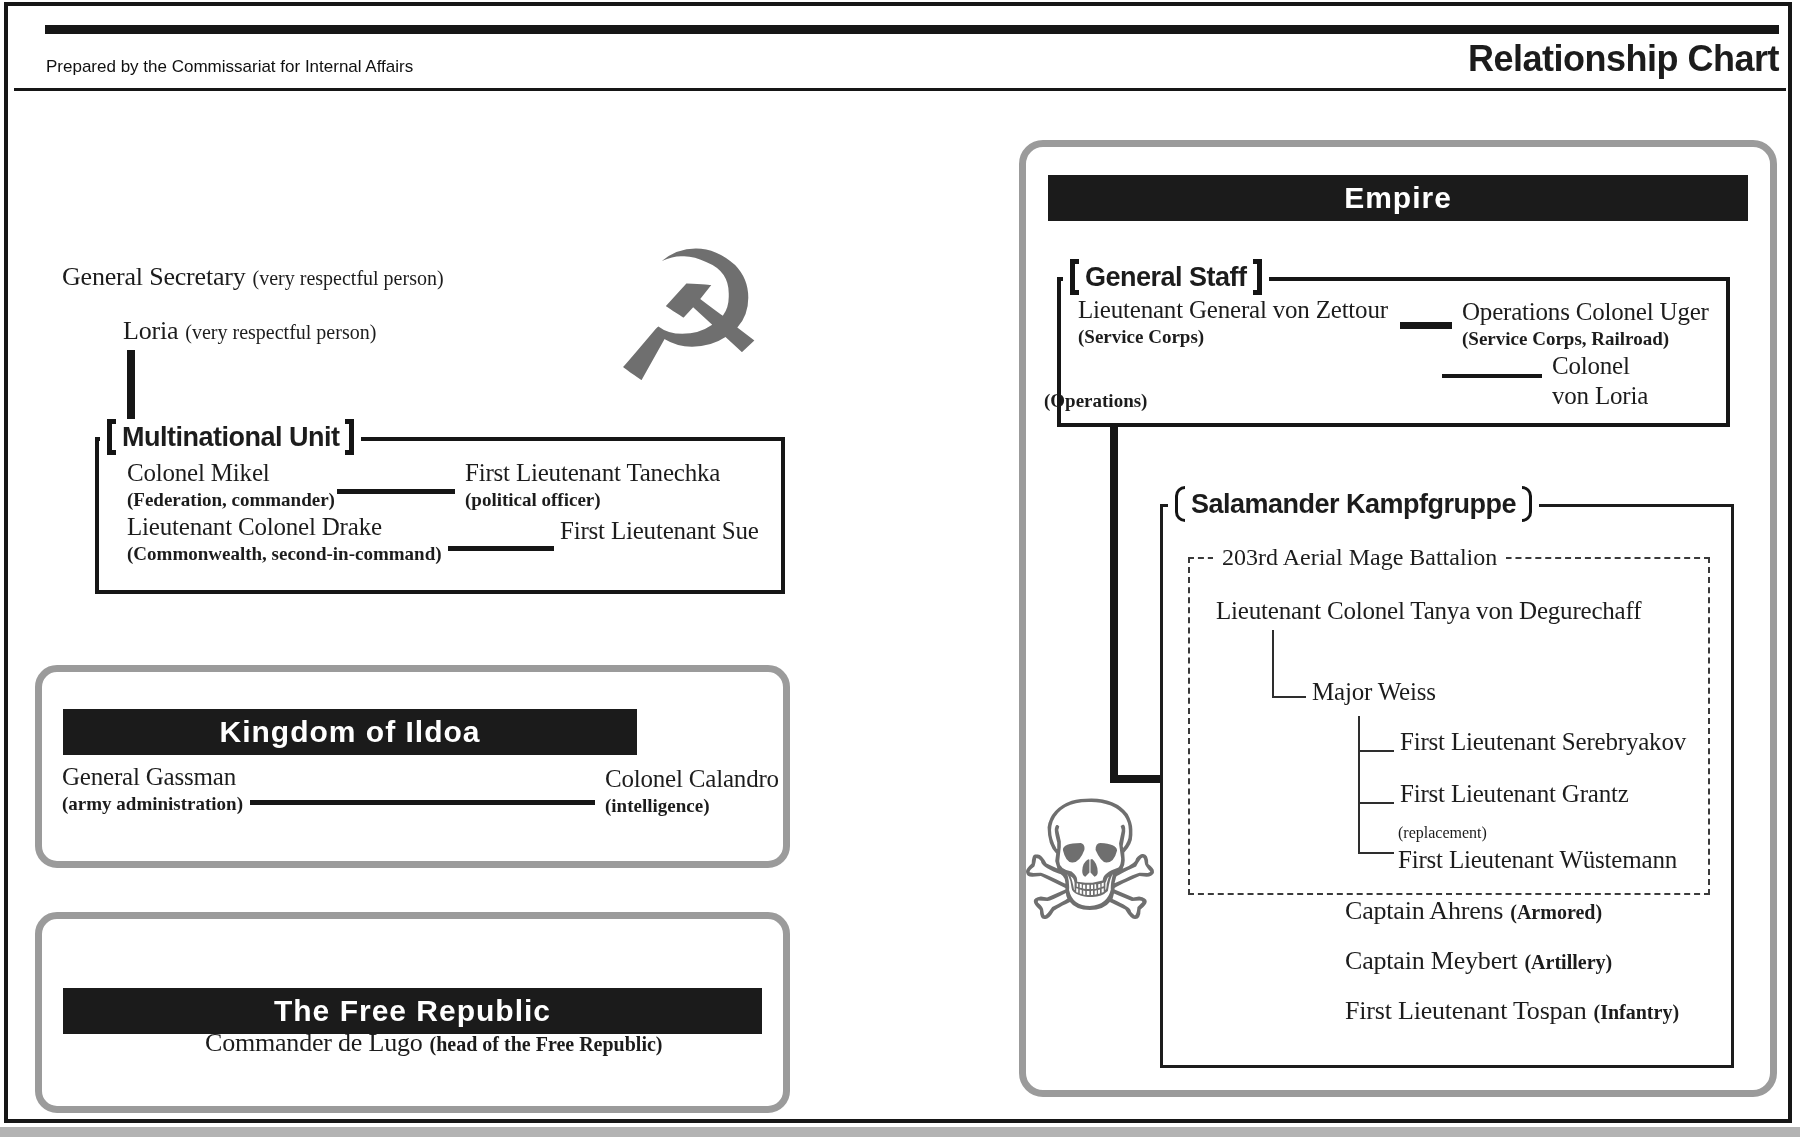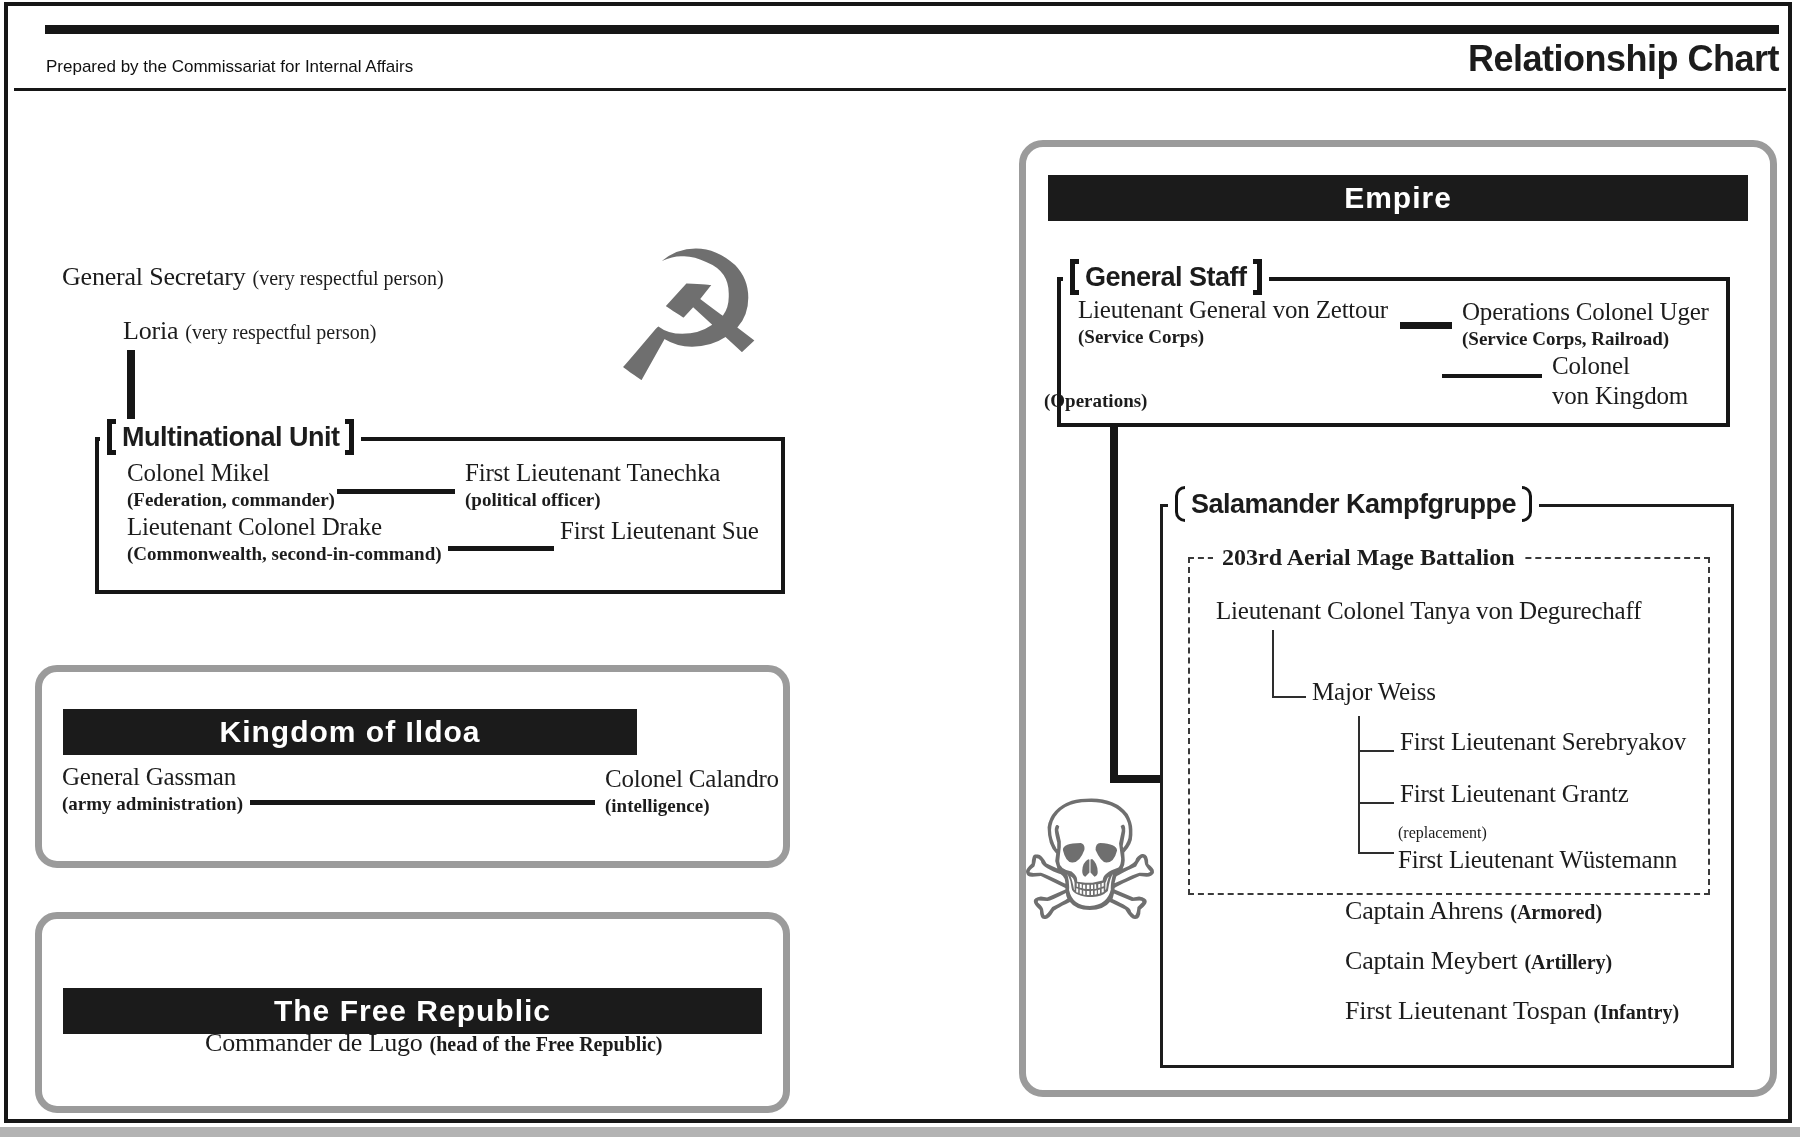--- a/index.html
+++ b/index.html
@@ -24,21 +24,21 @@
   
   .taglabel{position:absolute;transform:translateY(-50%);background:#fff;display:inline-flex;align-items:stretch;gap:6px;padding:0 7px;height:36px;}
   .taglabel .txt{font-family:"Liberation Sans",sans-serif;font-weight:700;font-size:27px;line-height:36px;letter-spacing:-0.5px;white-space:nowrap;}
   .br{width:9px;border:5px solid #141414;box-sizing:border-box;}
   .br-l{border-right:none;}
   .br-r{border-left:none;}
   .round .br{border-width:3px;width:10px;}
   .round .br-l{border-radius:12px 0 0 12px;}
   .round .br-r{border-radius:0 12px 12px 0;}
   .batlabel{position:absolute;transform:translateY(-50%);background:#fff;padding:0 9px;
-            font-family:"Liberation Serif",serif;font-weight:700;font-size:24px;line-height:32px;white-space:nowrap;}
+            font-family:"Liberation Serif",serif;font-weight:400;font-size:24px;line-height:32px;white-space:nowrap;}
   
   .name{position:absolute;font-family:"Liberation Serif",serif;font-size:25px;letter-spacing:-0.2px;color:#1c1c1c;white-space:nowrap;}
   .note{position:absolute;font-family:"Liberation Serif",serif;font-weight:700;font-size:19px;color:#1c1c1c;white-space:nowrap;}
   .row{position:absolute;display:flex;align-items:baseline;gap:7px;white-space:nowrap;}
   .row .nm{font-family:"Liberation Serif",serif;font-size:26px;letter-spacing:-0.2px;}
   .row .nt{font-family:"Liberation Serif",serif;font-size:20px;}
   .row .nt.bold{font-weight:700;}
   .small-note{position:absolute;font-family:"Liberation Serif",serif;font-size:16px;white-space:nowrap;}
   
   .hline,.vline{position:absolute;background:#161616;}
@@ -116,21 +116,21 @@
 
   <div class="name" style="left:1078px;top:296px;">Lieutenant General von Zettour</div>
   <div class="note" style="left:1078px;top:326px;">(Service Corps)</div>
   <div class="hline" style="left:1400px;top:322px;width:52px;height:7px;"></div>
   <div class="name" style="left:1462px;top:298px;">Operations Colonel Uger</div>
   <div class="note" style="left:1462px;top:328px;">(Service Corps, Railroad)</div>
 
   <div class="note" style="left:1044px;top:384px;margin-top:6px;">(Operations)</div>
   <div class="hline" style="left:1442px;top:374px;width:100px;height:4px;"></div>
   <div class="name" style="left:1552px;top:352px;">Colonel</div>
-  <div class="name" style="left:1552px;top:382px;">von Kingdom</div>
+  <div class="name" style="left:1552px;top:382px;">von Loria</div>
 
   <div class="vline" style="left:1110px;top:427px;width:8px;height:356px;"></div>
   <div class="hline" style="left:1110px;top:775px;width:52px;height:8px;"></div>
 
   <div class="icon-glyph" style="left:1016px;top:780px;font-size:165px;">☠</div>
 
   <div class="thinbox" style="left:1160px;top:504px;width:574px;height:564px;"></div>
   <div class="taglabel round" style="left:1168px;top:504px;">
     <span class="br br-l"></span>
     <span class="txt">Salamander Kampfgruppe</span>

